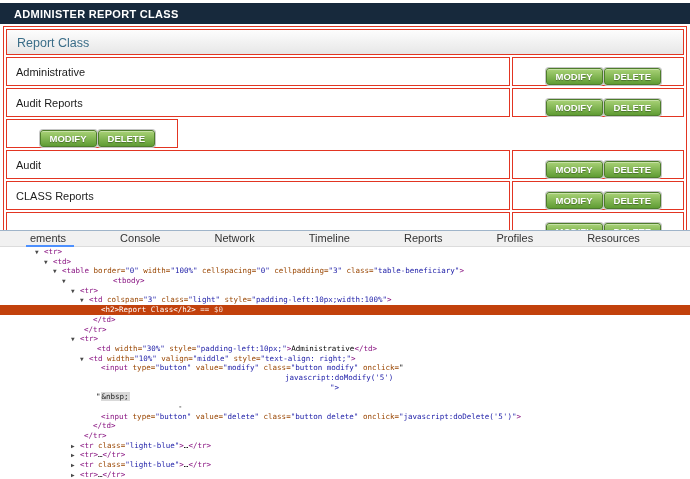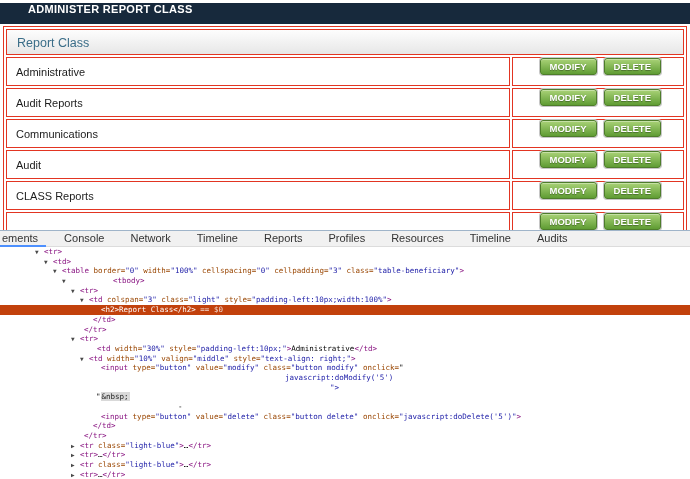--- a/index.html
+++ b/index.html
@@ -4,45 +4,45 @@
 <style>
   * { margin:0; padding:0; box-sizing:border-box; }
   html,body { width:690px; height:479px; overflow:hidden; background:#fff;
               font-family:"Liberation Sans", sans-serif; }
   body { position:relative; }
 
   
   .page { position:absolute; top:0; left:0; width:690px; height:231px; overflow:hidden; background:#fff; }
   .title-bar { margin-top:3px; height:21px; background:#17293c; color:#fff;
                font-size:11px; font-weight:bold; letter-spacing:.3px;
-               display:flex; align-items:flex-start; padding-left:28px; }
+               display:flex; align-items:center; padding-left:14px; }
   .rc-table { margin:2px 3px 0 3px; border:1px solid #e23522; padding:2px; background:#fff; }
   .rc-head { border:1px solid #e23522; height:26px; margin-bottom:2px;
              background:linear-gradient(#fdfdfd, #e7e7e7);
              display:flex; align-items:flex-end; padding:0 0 4px 10px; }
   .rc-head h2 { font-size:12.5px; font-weight:normal; color:#3a6d88; }
   .rc-row { display:flex; margin-bottom:2px; }
   .rc-row:last-child { margin-bottom:0; }
   .rc-label { flex:1; border:1px solid #e23522; background:#fff; height:29px; margin-right:2px;
               display:flex; align-items:center; padding-left:9px; font-size:11px; color:#1c1c1c; }
   .rc-actions { width:172px; border:1px solid #e23522; background:#fff; height:29px;
-                display:flex; align-items:flex-start; justify-content:flex-end; padding-right:22px; gap:7px; }
+                display:flex; align-items:flex-end; justify-content:flex-end; padding-right:22px; gap:1px; }
   .btn-green { display:inline-block; height:17px; line-height:15px; padding:0 9px;
                font-family:"Liberation Sans", sans-serif; font-size:9.5px; font-weight:bold; color:#fff;
                text-shadow:0 1px 1px rgba(0,0,0,.35);
                background:linear-gradient(#a9d277, #5f9c33); border:1px solid #4e7d2b; border-radius:3px;
                box-shadow:0 0 0 1px #c6c6c6, inset 0 1px 0 rgba(255,255,255,.35); cursor:pointer; }
 
   
   .devtools { position:absolute; top:230px; left:0; width:690px; height:249px; background:#fff;
               border-top:1px solid #9fb4c9; }
   .dt-tabbar { height:16px; background:#f1f1f1; border-bottom:1px solid #dcdcdc;
                display:flex; align-items:center; padding-left:2px; }
   .dt-tab { position:relative; height:16px; line-height:15px; font-size:11px; color:#333;
-            margin-right:26px; white-space:nowrap; cursor:pointer; }
+            margin-right:26px; white-space:nowrap; cursor:pointer;margin-left:28px; }
   .dt-tab.sel::after { content:""; position:absolute; left:-4px; right:-8px; bottom:0; height:2px; background:#4d90fe; }
 
   .dt-tree { position:relative; width:690px; height:232px; overflow:hidden; background:#fff;
              font-family:"DejaVu Sans Mono", monospace; font-size:7.5px; }
   .line { position:relative; height:9.7px; line-height:9.7px; white-space:pre; cursor:default; }
   .line .arrow { position:absolute; top:0; font-size:6px; color:#4a4a4a; line-height:9.7px; }
   .line.sel { background:#c2410c; }
   .line span.p { color:#881280;text-align:center; }
   .line span.a { color:#994500; }
   .line span.v { color:#1a1aa6; }
@@ -73,21 +73,20 @@
     </div>
   </div>
         <div class="rc-row">
     <div class="rc-label">Audit Reports</div>
     <div class="rc-actions">
       <button class="btn-green">MODIFY</button>
       <button class="btn-green">DELETE</button>
     </div>
   </div>
         <div class="rc-row">
-    <div class="rc-label">Communications</div>
     <div class="rc-actions">
       <button class="btn-green">MODIFY</button>
       <button class="btn-green">DELETE</button>
     </div>
   </div>
         <div class="rc-row">
     <div class="rc-label">Audit</div>
     <div class="rc-actions">
       <button class="btn-green">MODIFY</button>
       <button class="btn-green">DELETE</button>

